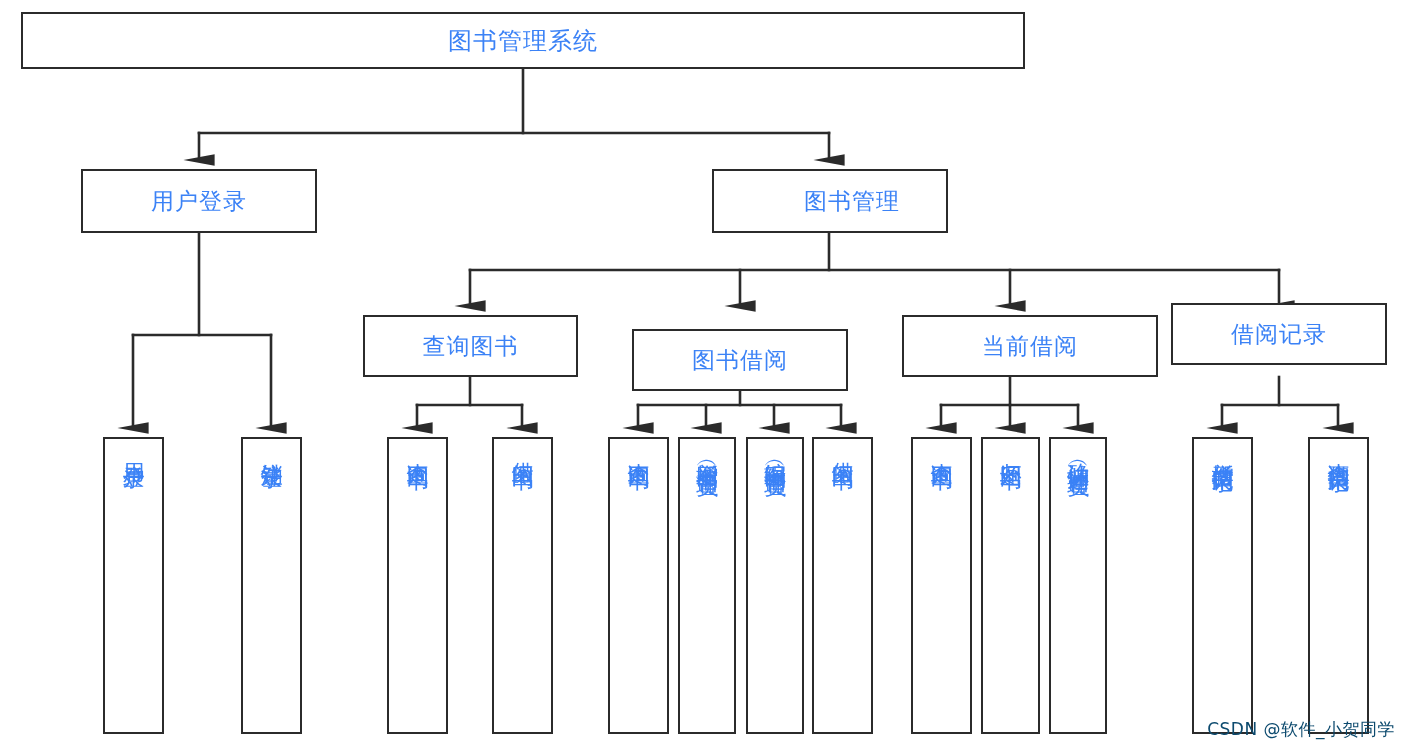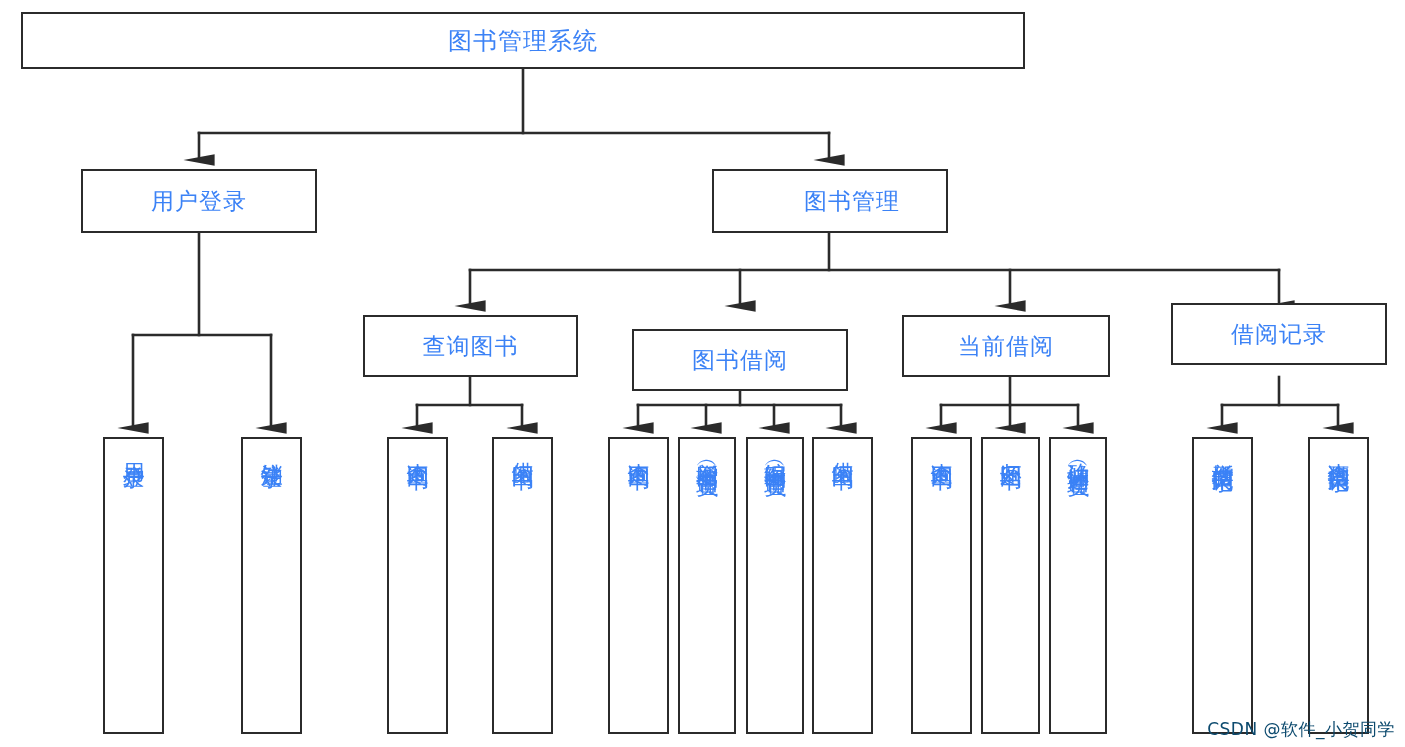--- a/index.html
+++ b/index.html
@@ -133,21 +133,21 @@
   <div class="node h" style="left:712px; top:169px; width:236px; height:64px;padding-left:44px;">
     <span class="lbl">图书管理</span>
   </div>
 
   <div class="node h" style="left:363px; top:315px; width:215px; height:62px;">
     <span class="lbl">查询图书</span>
   </div>
   <div class="node h" style="left:632px; top:329px; width:216px; height:62px;">
     <span class="lbl">图书借阅</span>
   </div>
-  <div class="node h" style="left:902px; top:315px; width:208px; height:62px;">
+  <div class="node h" style="left:902px; top:315px; width:256px; height:62px;">
     <span class="lbl">当前借阅</span>
   </div>
   <div class="node h" style="left:1171px; top:303px; width:216px; height:62px;">
     <span class="lbl">借阅记录</span>
   </div>
 
   <div class="node v" style="left:103px; top:437px; width:61px; height:297px;">
     <span class="lbl">用户登录</span>
   </div>
   <div class="node v" style="left:241px; top:437px; width:61px; height:297px;">

